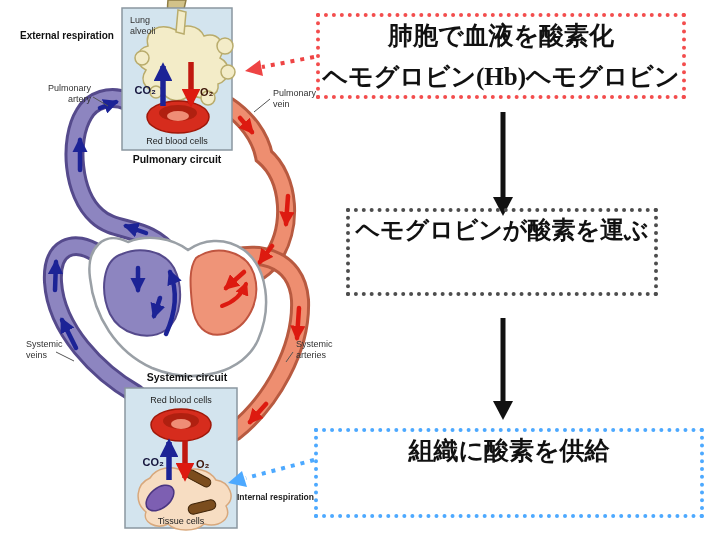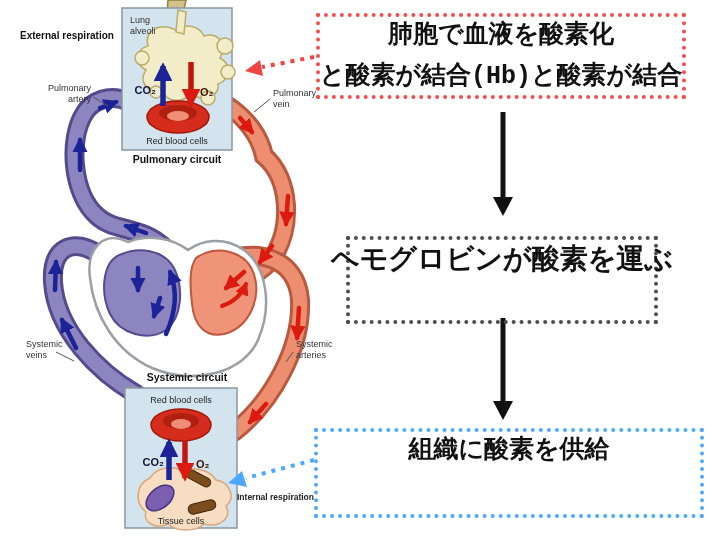--- a/index.html
+++ b/index.html
@@ -1,25 +1,25 @@
 <!DOCTYPE html>
 <html><head>
 <meta charset="utf-8">
 <style>
   html,body{margin:0;padding:0;}
   body{width:718px;height:539px;background:#fff;position:relative;overflow:hidden;
        font-family:"Liberation Sans","DejaVu Sans",sans-serif;}
   #diagram-svg{position:absolute;left:0;top:0;}
   .jbox{position:absolute;display:flex;flex-direction:column;justify-content:space-between;
         align-items:center;text-align:left;font-weight:bold;color:#111;
-        font-family:Liberation Mono, monospace;box-sizing:border-box;
+        font-family:Liberation Serif, serif;box-sizing:border-box;
         padding:3px 2px;}
   .jbox div{white-space:nowrap;line-height:1.25;}
   #box-oxygenation{left:316px;top:13px;width:370px;height:86px;border:4px dotted #f34d4d;font-size:25px;}
-  #box-transport{left:346px;top:236px;width:312px;height:88px;border:4px dotted #4d4d4d;font-size:28px;}
+  #box-transport{left:346px;top:208px;width:312px;height:88px;border:4px dotted #4d4d4d;font-size:24px;}
   #box-delivery{left:314px;top:428px;width:390px;height:90px;border:4px dotted #4da9ff;font-size:25px;}
   svg text{font-family:"Liberation Sans","DejaVu Sans",sans-serif;}
   .lbl{fill:#333;font-size:9px;}
   .lbl-bold{fill:#111;font-size:10px;font-weight:bold;}
   .circuit{fill:#111;font-size:10.5px;font-weight:bold;}
   .gas{font-size:11px;font-weight:bold;}
   .cellcap{fill:#222;font-size:9px;}
 </style>
 </head>
 <body>
@@ -152,21 +152,21 @@
     <polygon points="245,71 260,60 263,76" fill="#ee4444"></polygon>
   </g>
   <g>
     <line x1="314" y1="460" x2="246" y2="478" stroke="#4da9ff" stroke-width="4" stroke-dasharray="4 6"></line>
     <polygon points="228,483 242,471 247,487" fill="#4da9ff"></polygon>
   </g>
 </svg>
 
 <div class="jbox" id="box-oxygenation">
   <div>肺胞で血液を酸素化</div>
-  <div>と酸素が結合(Hb)と酸素が結合</div>
+  <div>ヘモグロビン(Hb)ヘモグロビン</div>
 </div>
 
 <div class="jbox" id="box-transport">
   <div>ヘモグロビンが酸素を運ぶ</div>
 </div>
 
 <div class="jbox" id="box-delivery">
   <div>組織に酸素を供給</div>
 </div>
 

